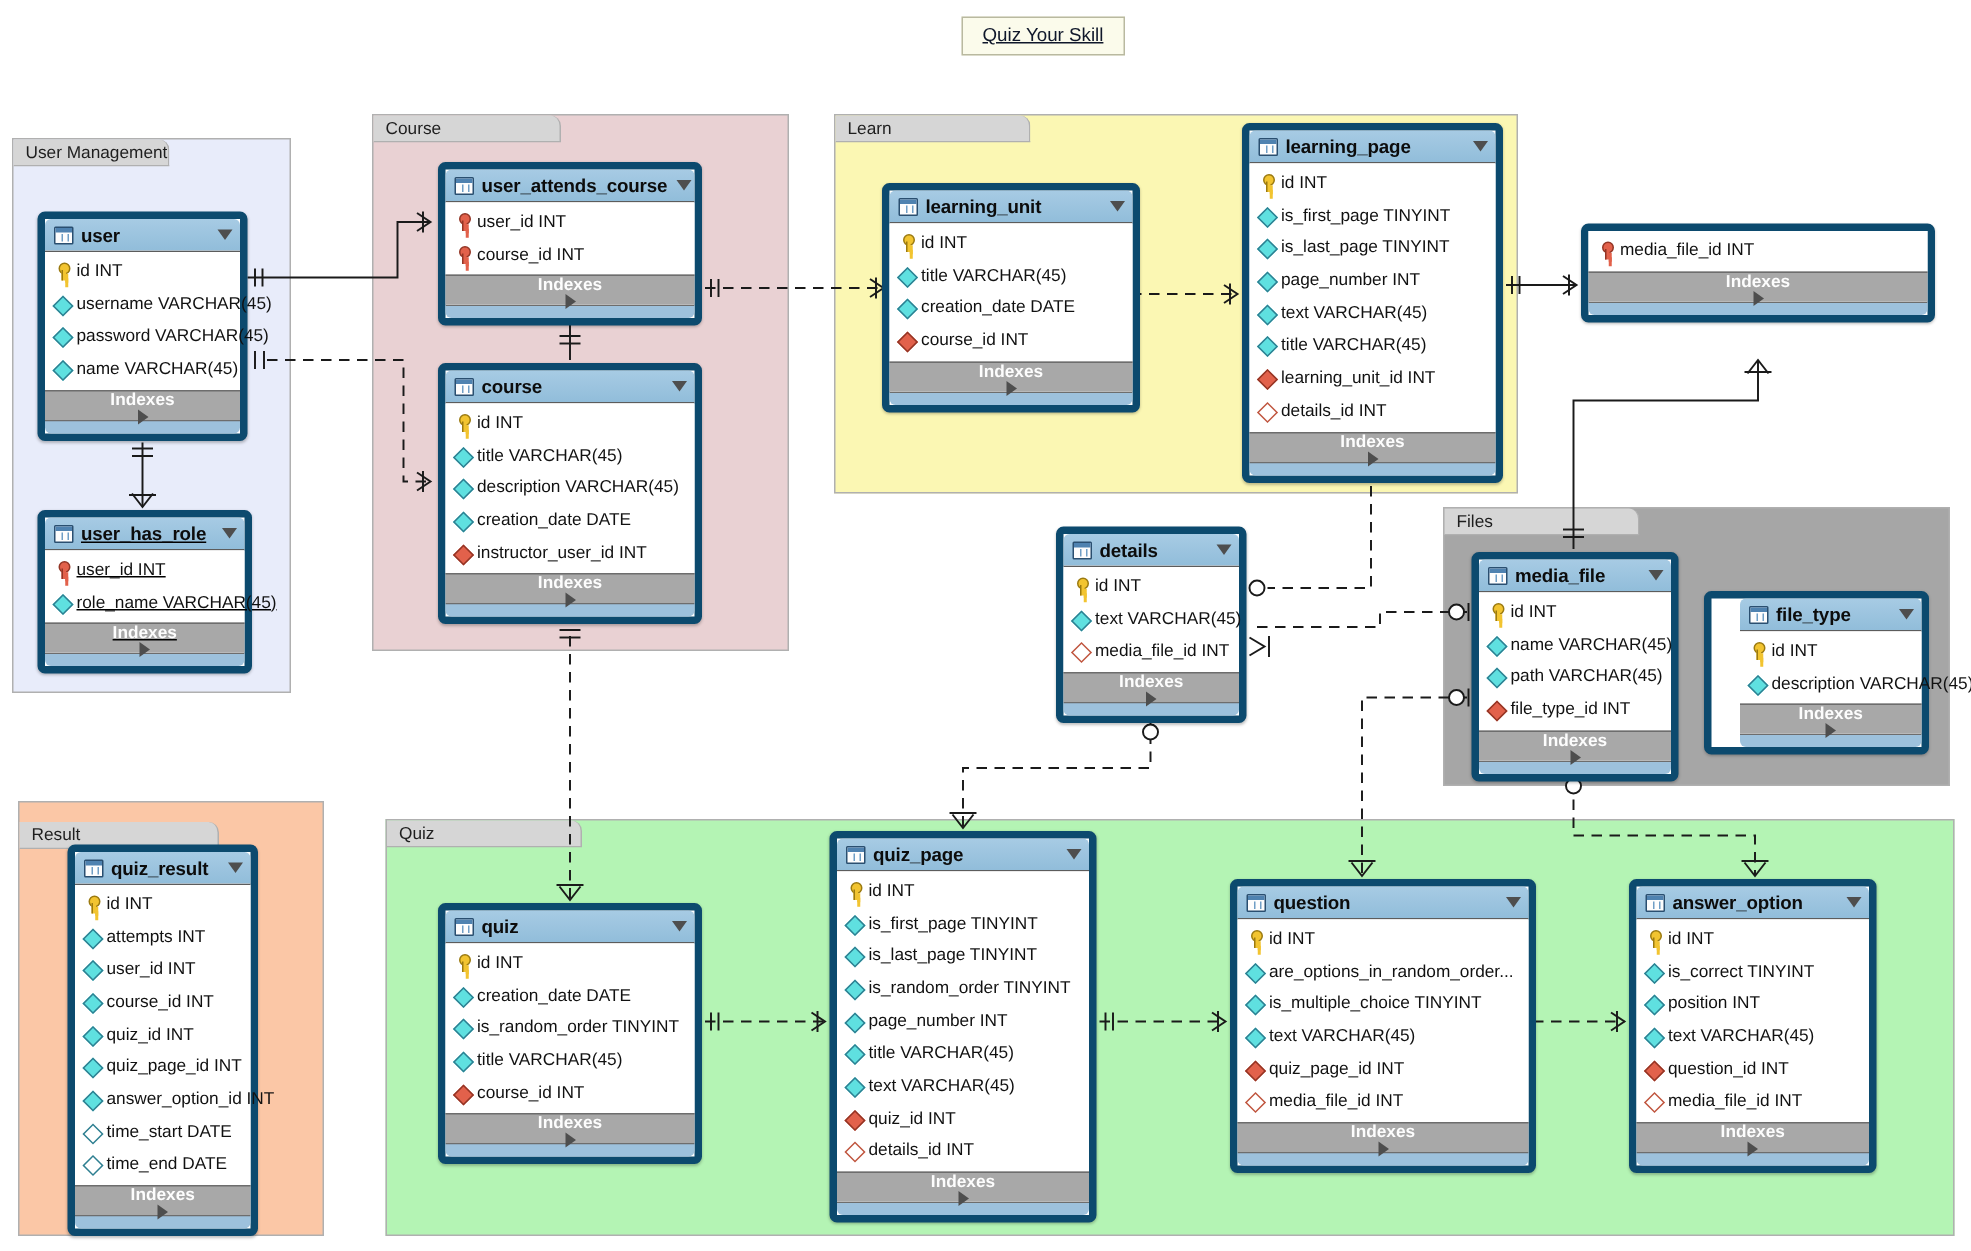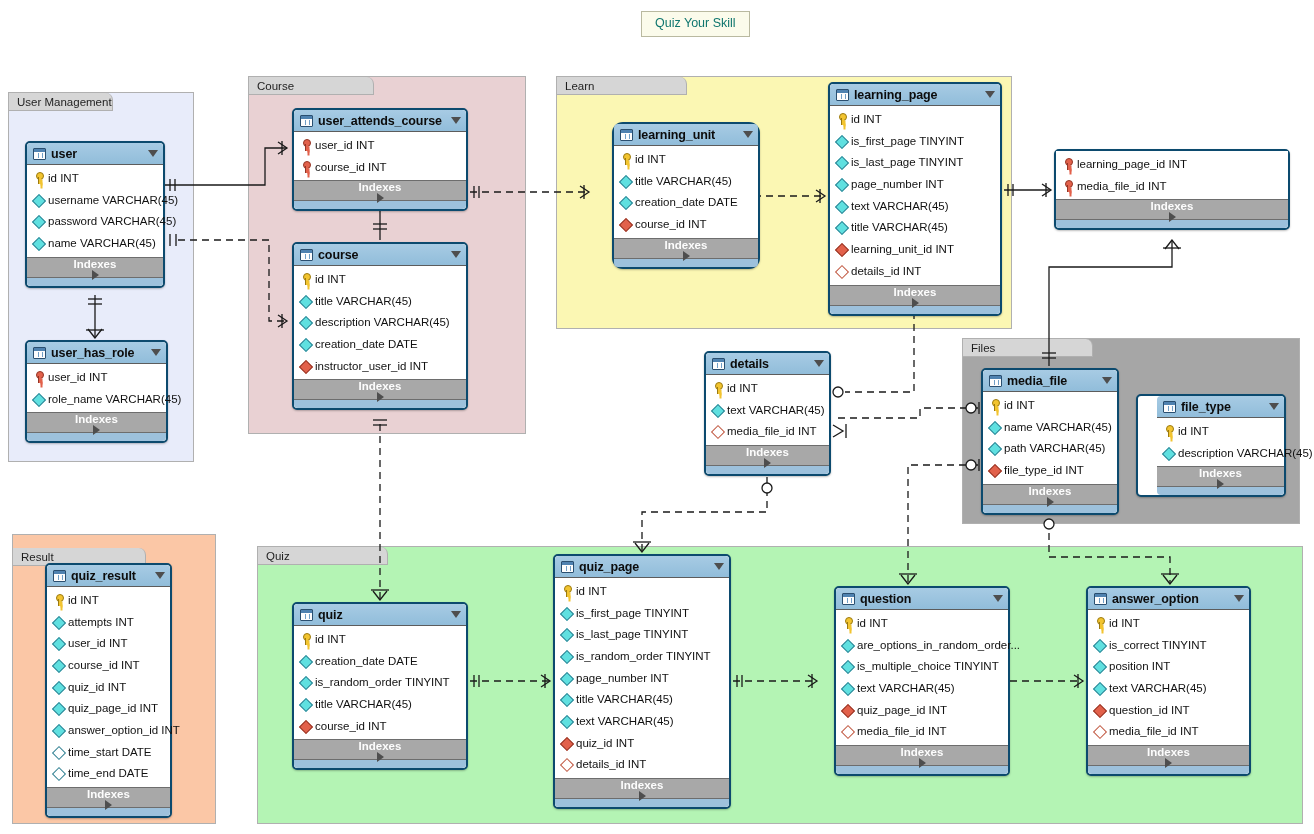--- a/index.html
+++ b/index.html
@@ -15,25 +15,26 @@
     height: 834px;
     overflow: hidden;
     background: #ffffff;
   }
 
   
   .diagram-title {
     position: absolute;
     background: #fbfbeb;
     border: 1px solid #b9b9a0;
-    color: #0f766e;
+    color: #0f172a;
     font-size: 12.5px;
     padding: 5px 13px 6px 13px;
     white-space: nowrap;
     line-height: 1;
+    text-decoration: underline;
   }
 
   
   .layer {
     position: absolute;
     border: 1px solid #b0b0b0;
   }
   .layer-tab {
     position: absolute;
     top: 0; left: 0;
@@ -47,21 +48,21 @@
     line-height: 18px;
     padding-left: 8px;
     white-space: nowrap;
     overflow: hidden;
   }
 
   
   .tbl {
     position: absolute;
     background: #ffffff;
-    border: 2px solid #0c4a6e;
+    border: 5px solid #0c4a6e;
     border-radius: 5px;
     box-shadow: 0 1px 2px rgba(0,0,0,0.25);
   }
   .tbl-head {
     display: flex;
     align-items: center;
     height: 22px;
     background: linear-gradient(#a7cbe4, #91bdda);
     border-top-left-radius: 4px;
     border-top-right-radius: 4px;
@@ -390,21 +391,21 @@
             <span class="col-ico ico-col"></span>
             <span>name VARCHAR(45)</span>
           </div>
         </div>
         <div class="tbl-idx">
           <span class="lbl">Indexes</span>
           <span class="caret-right"></span>
         </div>
         <div class="tbl-foot"></div>
       </div>
-      <div class="tbl" style="left: 25px; top: 340px; width: 143px;">
+      <div class="tbl" style="left: 25px; top: 340px; width: 143px; text-decoration: underline;">
         <div class="tbl-head">
           <span class="tbl-icon"></span>
           <span class="tbl-name">user_has_role</span>
           <span class="caret-down"></span>
         </div>
         <div class="tbl-cols">
           <div class="col">
             <span class="col-ico ico-pkred"></span>
             <span>user_id INT</span>
           </div>
@@ -468,21 +469,21 @@
             <span class="col-ico ico-fk"></span>
             <span>instructor_user_id INT</span>
           </div>
         </div>
         <div class="tbl-idx">
           <span class="lbl">Indexes</span>
           <span class="caret-right"></span>
         </div>
         <div class="tbl-foot"></div>
       </div>
-      <div class="tbl" style="left: 612px; top: 122px; width: 148px; border-radius: 11px;">
+      <div class="tbl" style="left: 588px; top: 122px; width: 172px;">
         <div class="tbl-head">
           <span class="tbl-icon"></span>
           <span class="tbl-name">learning_unit</span>
           <span class="caret-down"></span>
         </div>
         <div class="tbl-cols">
           <div class="col">
             <span class="col-ico ico-pk"></span>
             <span>id INT</span>
           </div>
@@ -548,24 +549,20 @@
         <div class="tbl-idx">
           <span class="lbl">Indexes</span>
           <span class="caret-right"></span>
         </div>
         <div class="tbl-foot"></div>
       </div>
       <div class="tbl" style="left: 1054px; top: 149px; width: 236px;">
         <div class="tbl-cols">
           <div class="col">
             <span class="col-ico ico-pkred"></span>
-            <span>learning_page_id INT</span>
-          </div>
-          <div class="col">
-            <span class="col-ico ico-pkred"></span>
             <span>media_file_id INT</span>
           </div>
         </div>
         <div class="tbl-idx">
           <span class="lbl">Indexes</span>
           <span class="caret-right"></span>
         </div>
         <div class="tbl-foot"></div>
       </div>
       <div class="tbl" style="left: 704px; top: 351px; width: 127px;">
@@ -773,21 +770,21 @@
             <span class="col-ico ico-fknull"></span>
             <span>details_id INT</span>
           </div>
         </div>
         <div class="tbl-idx">
           <span class="lbl">Indexes</span>
           <span class="caret-right"></span>
         </div>
         <div class="tbl-foot"></div>
       </div>
-      <div class="tbl" style="left: 820px; top: 586px; width: 176px; margin-left: 14px;">
+      <div class="tbl" style="left: 820px; top: 586px; width: 204px;">
         <div class="tbl-head">
           <span class="tbl-icon"></span>
           <span class="tbl-name">question</span>
           <span class="caret-down"></span>
         </div>
         <div class="tbl-cols">
           <div class="col">
             <span class="col-ico ico-pk"></span>
             <span>id INT</span>
           </div>

